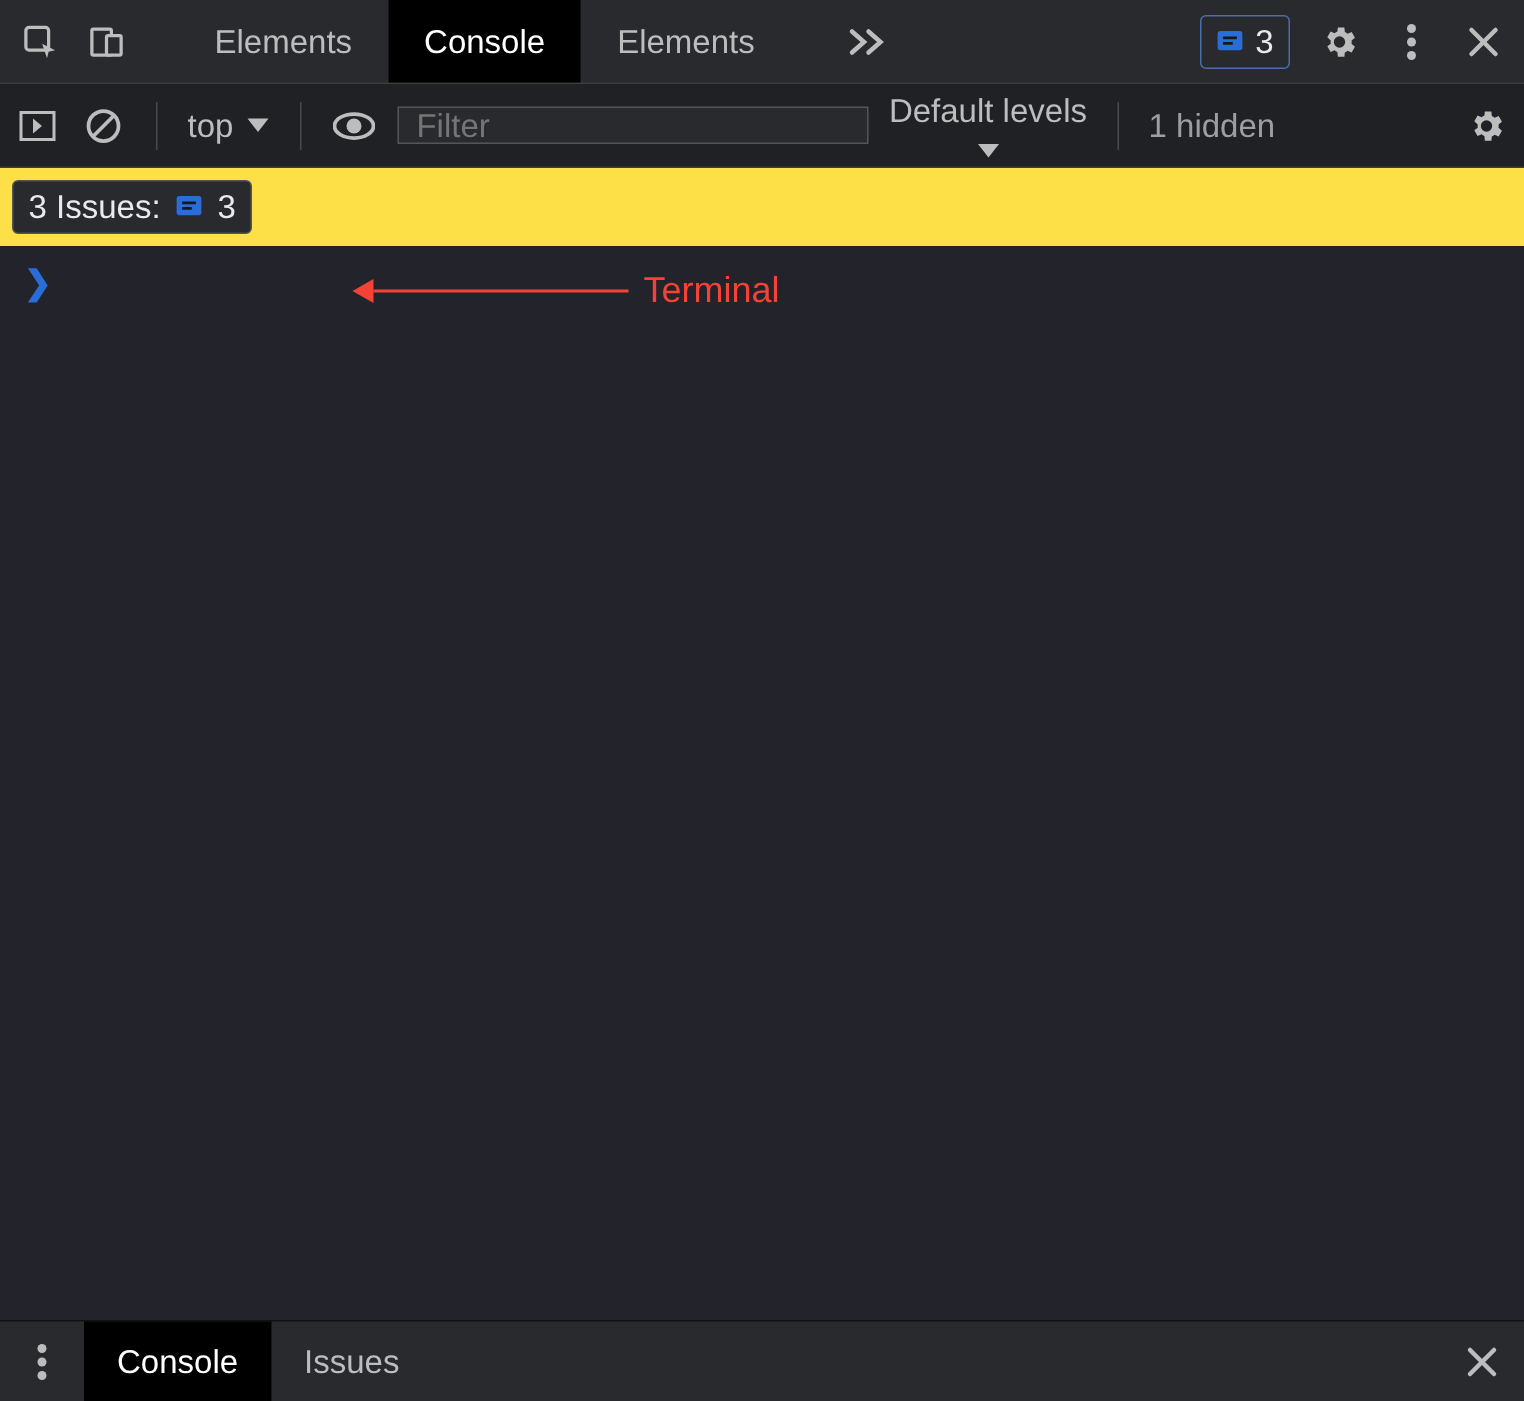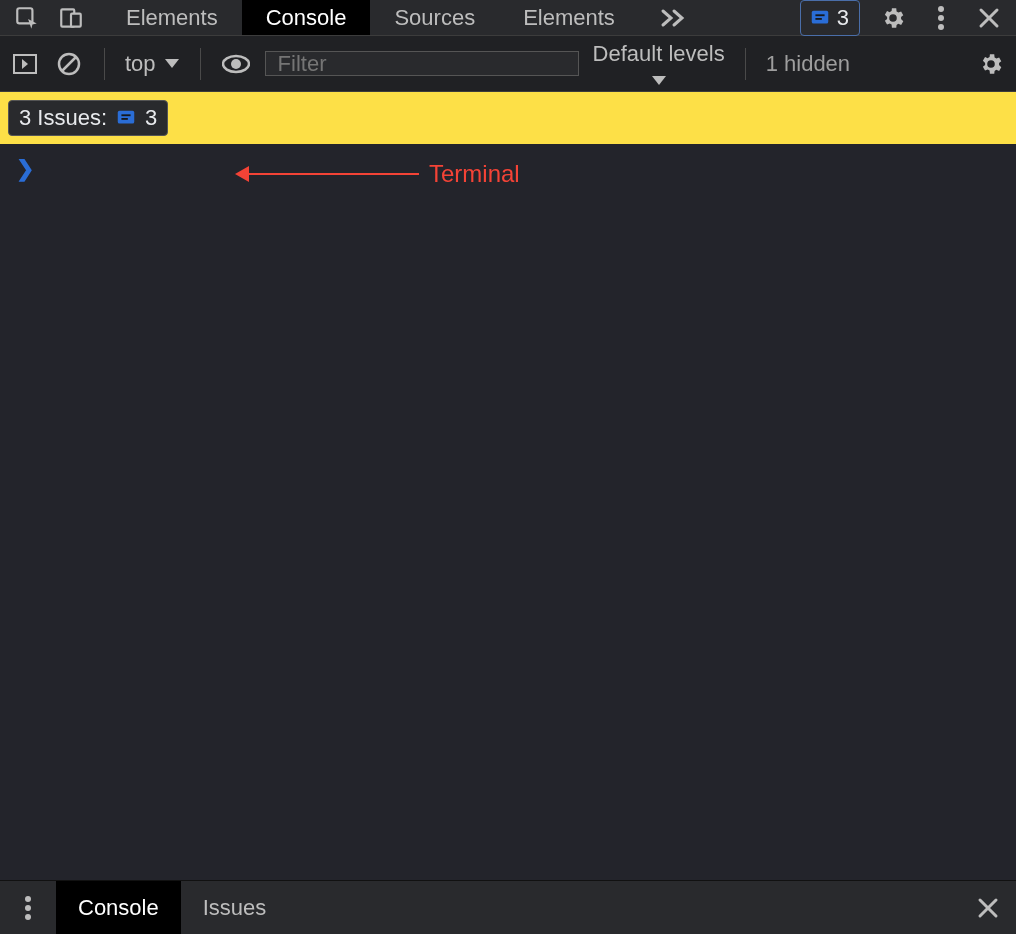--- a/index.html
+++ b/index.html
@@ -11,25 +11,25 @@
     font-family: "Segoe UI", Arial, sans-serif;
     font-size: 22px;
     overflow: hidden;
   }
   .root { display: flex; flex-direction: column; height: 100%; }
 
   
   .topbar {
     display: flex;
     align-items: center;
-    height: 36px;
+    height: 56px;
     background: #292a2d;
     border-bottom: 1px solid #3c3c3c;
     padding: 0 6px 0 4px;
-    gap: 6px;
+    gap: 23px;
   }
   .topbar .left-icons { display: flex; align-items: center; gap: 14px; padding: 0 10px 0 8px; }
   .topbar .right-icons { display: flex; align-items: center; gap: 18px; padding: 0 6px 0 2px; margin-left: auto; }
   .tabs { display: flex; align-items: stretch; height: 100%; }
   .tab {
     display: flex; align-items: center; justify-content: center;
     padding: 0 24px; height: 100%;
     color: #bdbdbd; cursor: default;
   }
   .tab.active { background: #000; color: #fff; }
@@ -151,23 +151,20 @@
     </div>
 
     <div class="tabs">
       <div class="tab">
           <span>Elements</span>
         </div>
       <div class="tab active">
           <span>Console</span>
         </div>
       <div class="tab">
-          <span>Sources</span>
-        </div>
-      <div class="tab">
           <span>Elements</span>
         </div>
     </div>
 
     <span class="overflow-chevrons">
       <svg width="28" height="22" viewBox="0 0 28 22" fill="none" stroke="#bdbdbd" stroke-width="3" stroke-linecap="round">
         <path d="M4 4 L12 11 L4 18"></path>
           <path d="M15 4 L23 11 L15 18"></path>
       </svg>
     </span>

